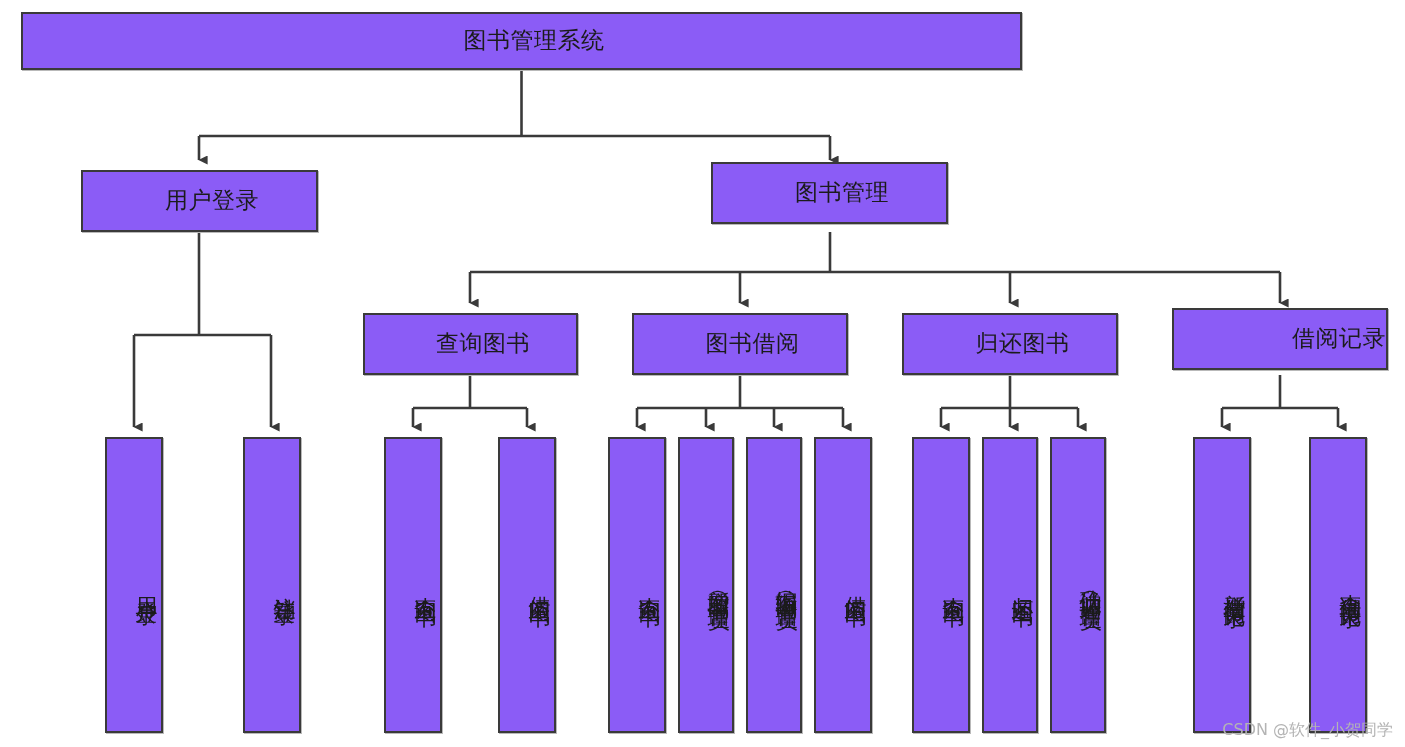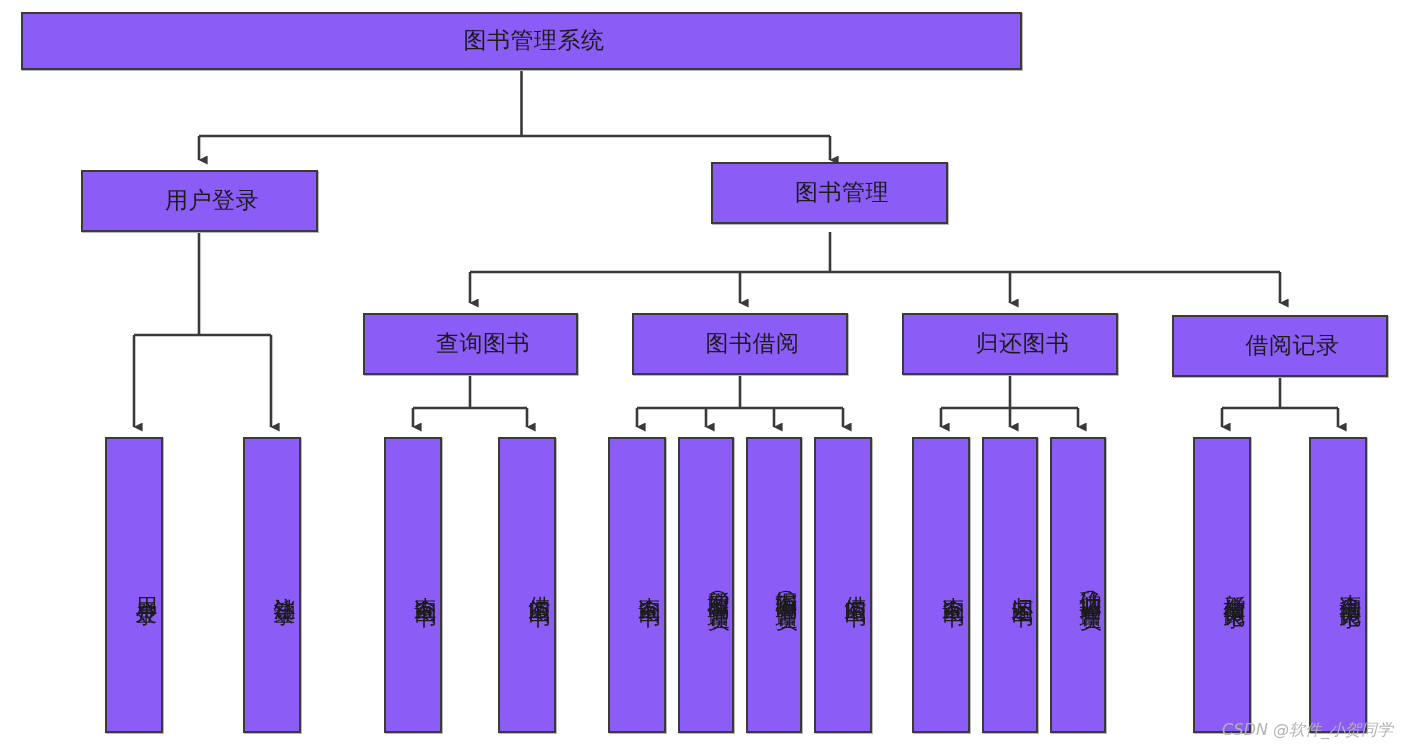--- a/index.html
+++ b/index.html
@@ -61,21 +61,20 @@
     line-height: 1;
   }
   .watermark {
     position: absolute;
     right: 12px;
     bottom: 6px;
     font-size: 16px;
     color: #b4b4b4;
     white-space: nowrap;
     z-index: 5;
-    font-style: italic;
   }
 </style>
 </head>
 <body>
 
 <div id="diagram-root">
 
   <svg id="edge-layer" viewBox="0 0 1405 747" width="1405" height="747">
     <defs>
       <marker id="arrowhead" markerWidth="10" markerHeight="10" refX="4.5" refY="8.6" orient="auto" markerUnits="userSpaceOnUse">
@@ -140,21 +139,21 @@
 
   <div class="node horiz" style="left:363px; top:313px; width:215px; height:62px;">
     <span class="node-label">查询图书</span>
   </div>
   <div class="node horiz" style="left:632px; top:313px; width:216px; height:62px;">
     <span class="node-label">图书借阅</span>
   </div>
   <div class="node horiz" style="left:902px; top:313px; width:216px; height:62px;">
     <span class="node-label">归还图书</span>
   </div>
-  <div class="node horiz" style="left:1172px; top:315px; width:216px; height:62px;">
+  <div class="node horiz" style="left:1172px; top:308px; width:216px; height:62px;justify-content:flex-end;">
     <span class="node-label">借阅记录</span>
   </div>
 
   <div class="node vert" style="left:105px; top:437px; width:58px; height:296px;">
     <span class="node-label">用户登录</span>
   </div>
   <div class="node vert" style="left:243px; top:437px; width:58px; height:296px;">
     <span class="node-label">注销登录</span>
   </div>
 

